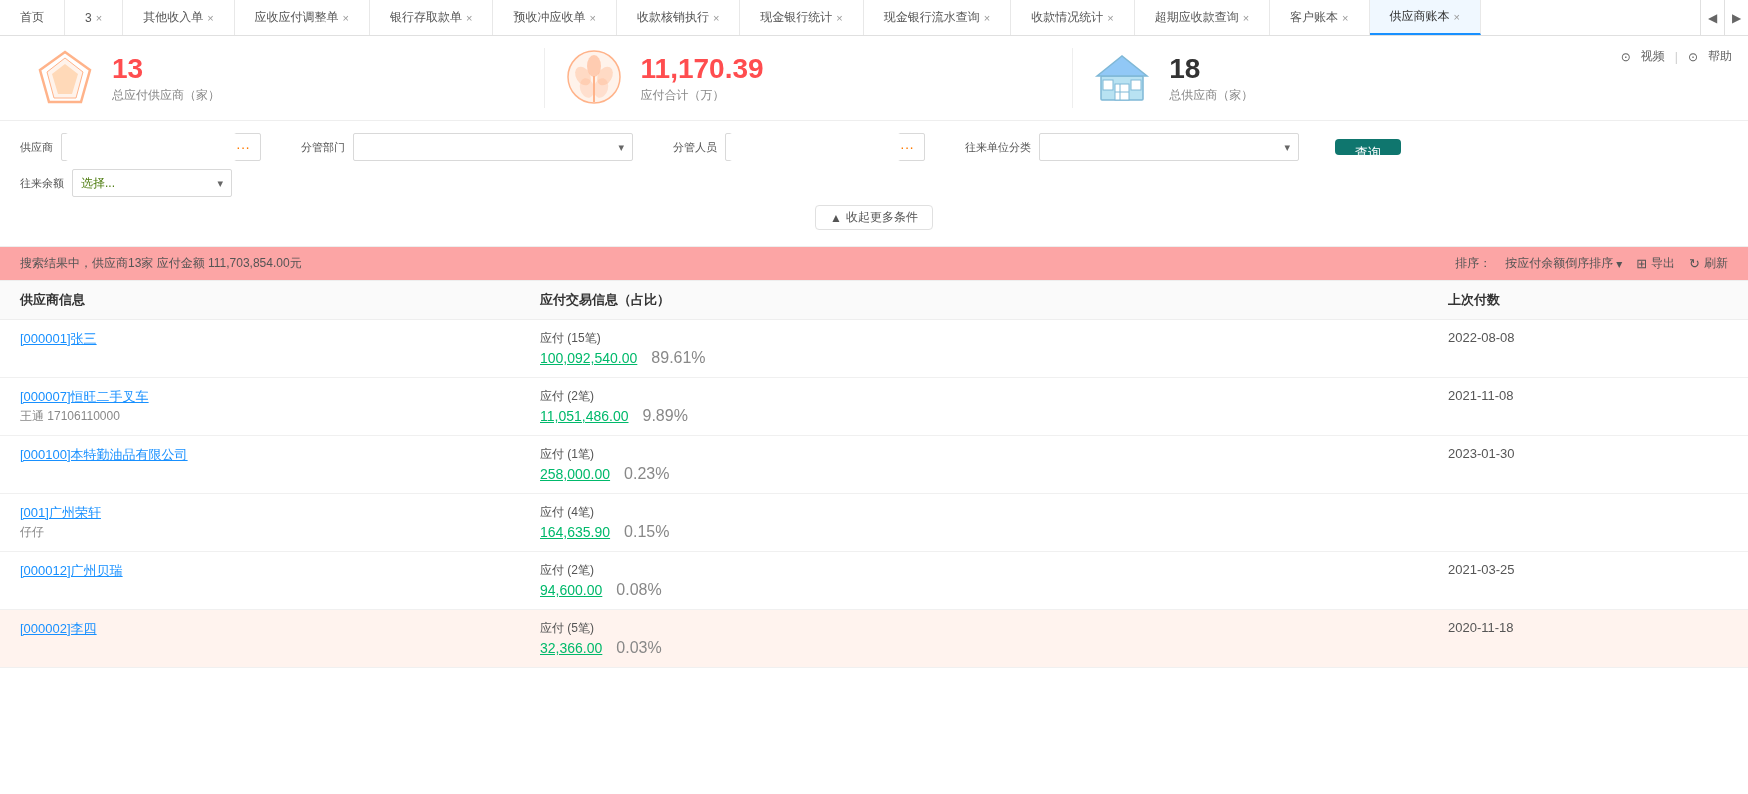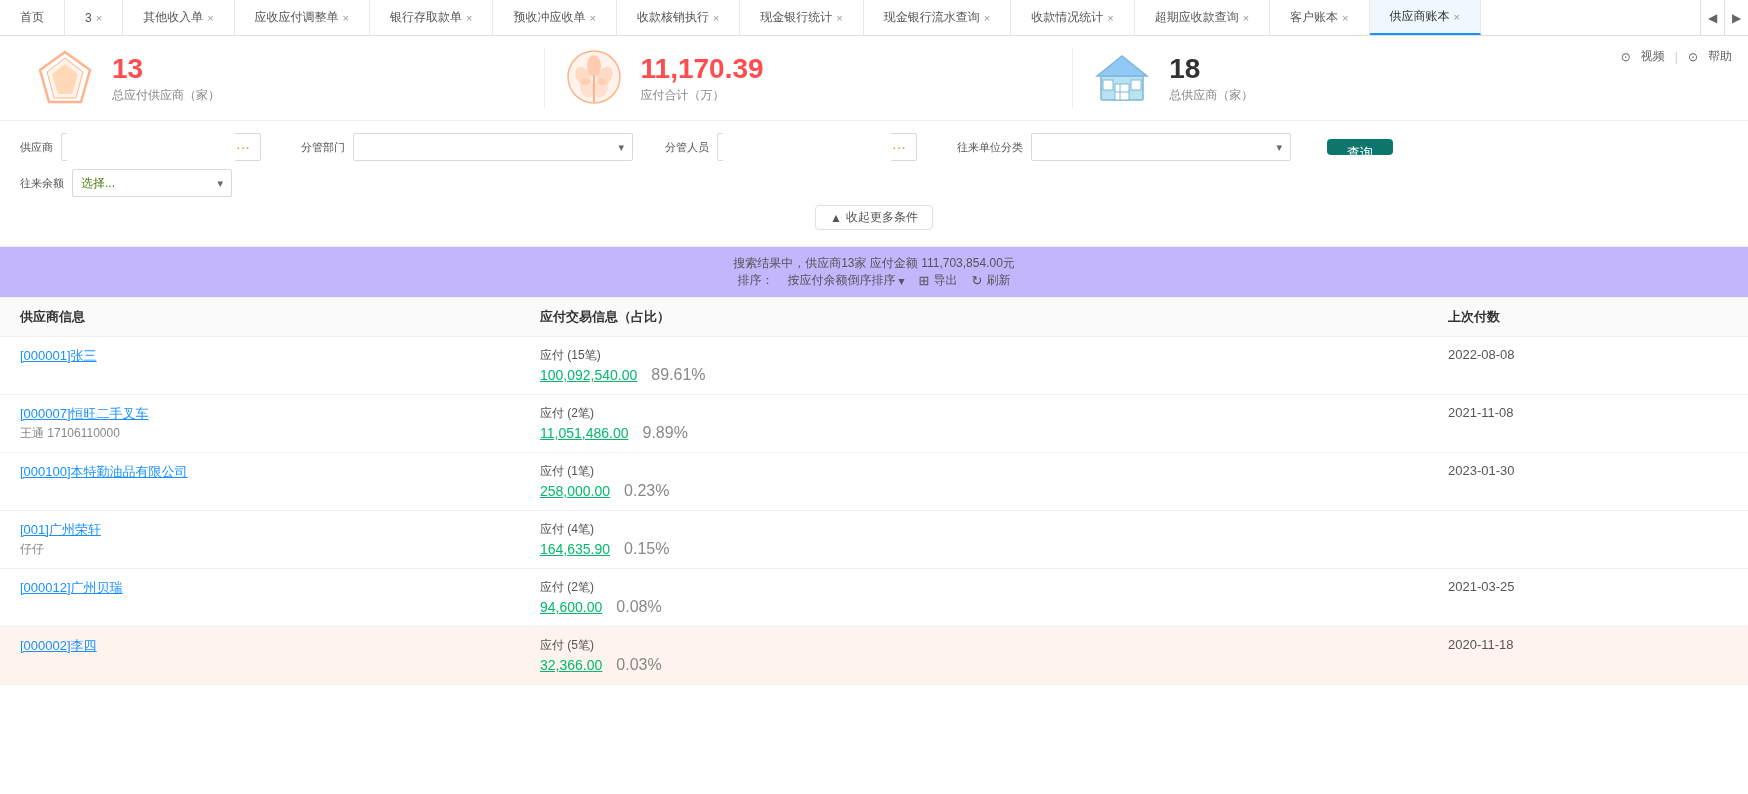--- a/index.html
+++ b/index.html
@@ -186,25 +186,24 @@
       margin: 4px auto;
       width: fit-content;
     }
 
     
     .results-bar {
       display: flex;
       align-items: center;
       justify-content: space-between;
       padding: 8px 20px;
-      background: #c4b5fd;
+      background: #fca5a5;
       border-bottom: 1px solid #eee;
       font-size: 12px;
       color: #555;
-      flex-direction: column;
     }
     .results-right {
       display: flex;
       gap: 14px;
     }
     .sort-label { color: #555; }
     .sort-select {
       color: #555;
       cursor: pointer;
       display: flex;
@@ -422,21 +421,21 @@
     </div>
 
     <div class="filter-item" style="margin-left:20px;">
       <span class="filter-label">分管部门</span>
       <div class="filter-select filter-select-wide">
         <span></span>
         <span class="filter-arrow">▾</span>
       </div>
     </div>
 
-    <div class="filter-item" style="margin-left:12px;">
+    <div class="filter-item" style="margin-left:20px;">
       <span class="filter-label">分管人员</span>
       <div style="display:flex; align-items:center; border:1px solid #d9d9d9; border-radius:2px; width:200px; height:28px; background:#fff; padding:0 4px;">
         <input class="filter-input" style="border: none; width: 170px; outline: none; font-size: 12px;">
         <span class="filter-dots">···</span>
       </div>
     </div>
 
     <div class="filter-item" style="margin-left:20px;">
       <span class="filter-label">往来单位分类</span>
       <div class="filter-select filter-select-wide" style="width:260px;">

